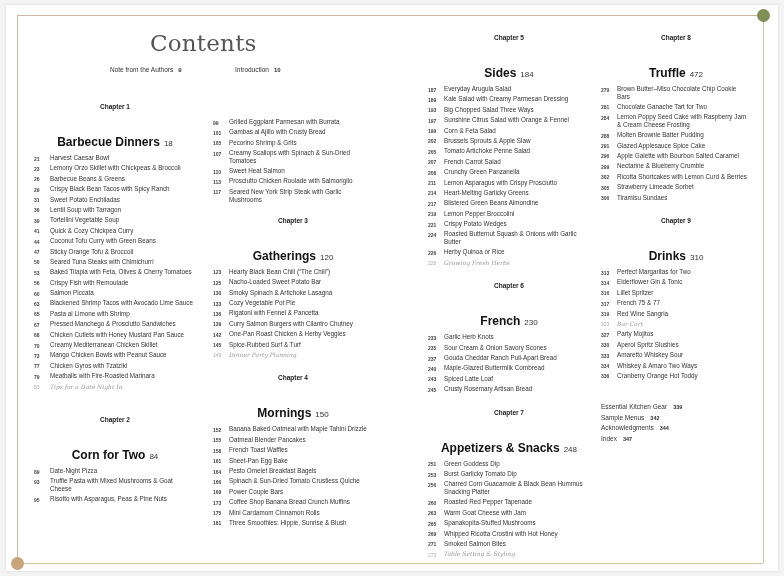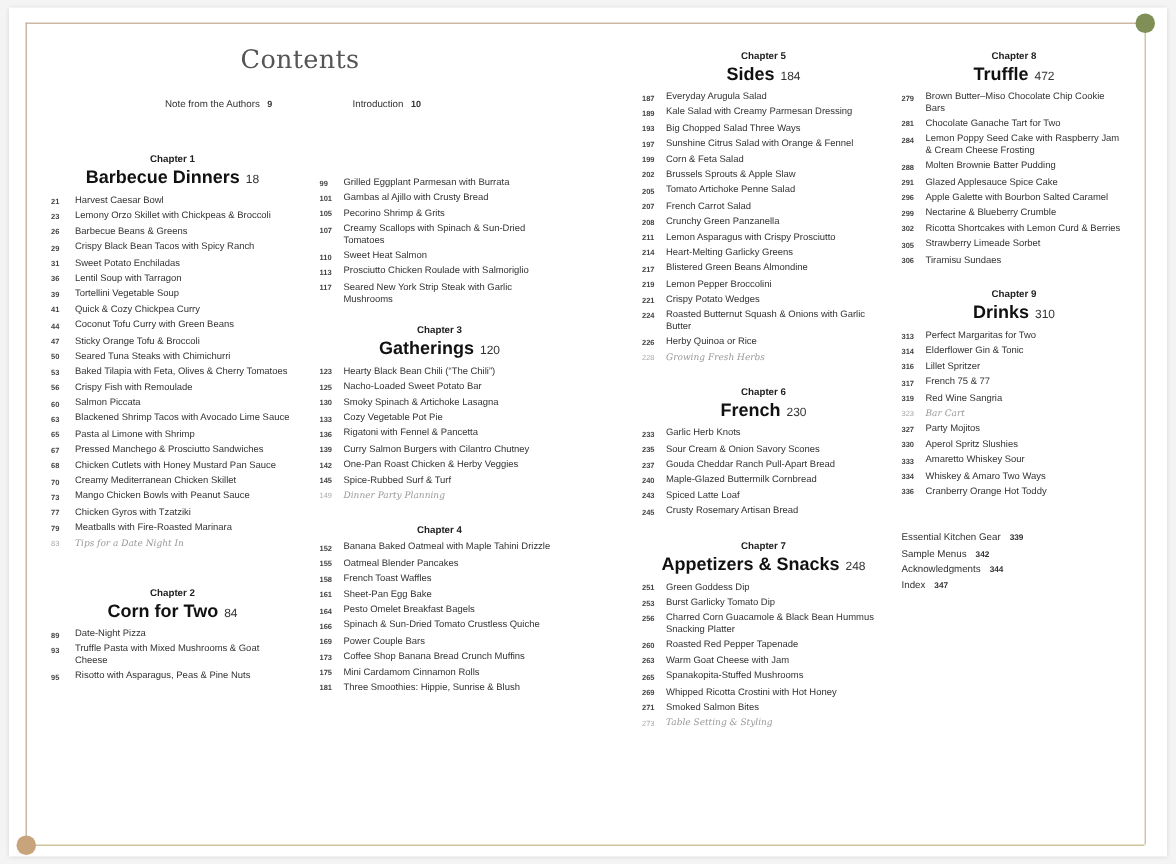--- a/index.html
+++ b/index.html
@@ -13,30 +13,30 @@
   .frame-top { position: absolute; left: 17px; top: 15px; width: 746px; height: 1px; background: #cdb8a6; }
   .frame-left { position: absolute; left: 17px; top: 15px; width: 1px; height: 548px; background: #c9b7a6; }
   .frame-right { position: absolute; left: 763px; top: 15px; width: 1px; height: 548px; background: #cfc6a8; }
   .frame-bottom { position: absolute; left: 17px; top: 563px; width: 746px; height: 1px; background: #cfc39c; }
   .dot { position: absolute; width: 13px; height: 13px; border-radius: 50%; }
   .dot-tr { left: 757px; top: 9px; background: #7f8f55; }
   .dot-bl { left: 11px; top: 557px; background: #c8a47c; }
 
   .title {
     position: absolute; left: 150px; top: 30px; width: 100px; text-align: center;
-    font-family: "DejaVu Serif", serif; font-size: 17px; font-weight: 300; color: #555;
+    font-family: "DejaVu Serif", serif; font-size: 23px; font-weight: 300; color: #555;
     letter-spacing: 0.2px;
   }
   .front { position: absolute; top: 66px; font-size: 6.5px; color: #333; white-space: nowrap; }
   .front .pg { font-weight: bold; margin-left: 5px; font-size: 6px; }
 
   .col { position: absolute; }
   .chap { text-align: center; margin-bottom: 3px; }
   .chap-label { font-size: 6.5px; font-weight: bold; color: #222; line-height: 9px; }
-  .chap-title { font-size: 12px; font-weight: bold; color: #111; line-height: 14px; }
+  .chap-title { font-size: 12px; font-weight: bold; color: #111; line-height: 14px; margin-top: 24px; }
   .chap-title .cpg { font-size: 8px; font-weight: normal; margin-left: 4px; color: #333; }
 
   .entry { display: flex; font-size: 6.3px; line-height: 8px; color: #333; margin-bottom: 1.9px; }
   .entry .num { width: 16px; flex: none; font-size: 5px; font-weight: bold; color: #444; padding-top: 0.5px; }
   .entry .txt { flex: 1; }
   .entry.feature .txt { font-family: "DejaVu Serif", serif; font-style: italic; color: #999; font-size: 6px; }
   .entry.feature .num { color: #aaa; font-weight: normal; }
 
   .back { font-size: 6.5px; line-height: 10.5px; color: #333; }
   .back .pg { font-weight: bold; font-size: 5.5px; margin-left: 6px; }
@@ -248,20 +248,21 @@
         <span class="num">145</span>
         <span class="txt">Spice-Rubbed Surf &amp; Turf</span>
       </div>
       <div class="entry feature">
         <span class="num">149</span>
         <span class="txt">Dinner Party Planning</span>
       </div>
     </div>
   <div class="chap" style="margin-top:14px;">
     <div class="chap-label">Chapter 4</div>
+    <div class="chap-title"><span>Mornings</span><span class="cpg">150</span></div>
   </div>
   <div>
       <div class="entry">
         <span class="num">152</span>
         <span class="txt">Banana Baked Oatmeal with Maple Tahini Drizzle</span>
       </div>
       <div class="entry">
         <span class="num">155</span>
         <span class="txt">Oatmeal Blender Pancakes</span>
       </div>

